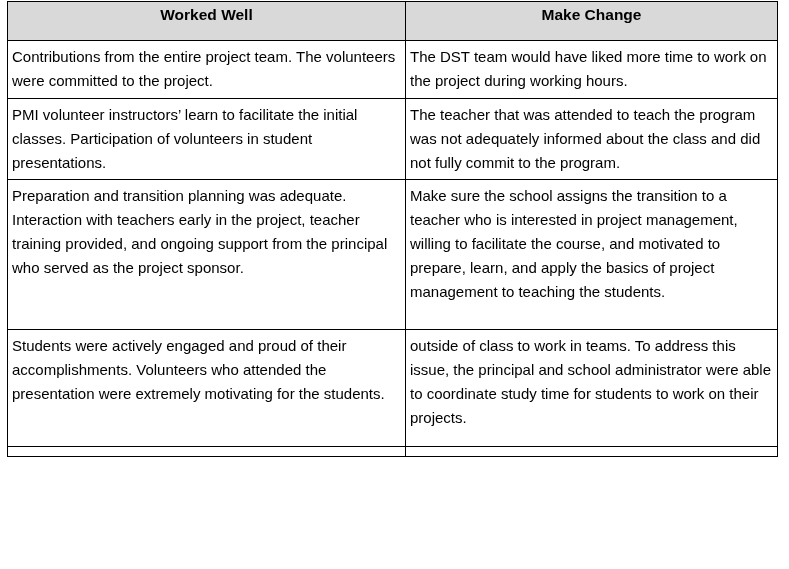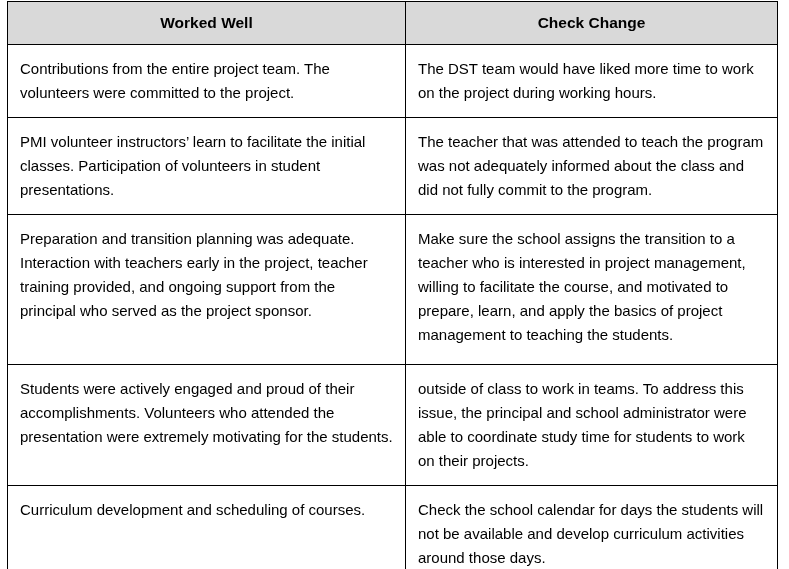--- a/index.html
+++ b/index.html
@@ -32,21 +32,21 @@
     width: 770px;
     background: #ffffff;
   }
   table.lessons col.c1 { width: 398px; }
   table.lessons col.c2 { width: 372px; }
 
   table.lessons th,
   table.lessons td {
     border: 1.6px solid #000000;
     vertical-align: top;
-    padding: 12px;
+    padding: 4px;
   }
   thead th {
     background: #d9d9d9;
     text-align: center;
     font-size: 15.5px;
     font-weight: bold;
     line-height: 18px;
     height: 39px;
     padding: 10px 6px 9px 6px;
     box-sizing: border-box;
@@ -84,21 +84,21 @@
       <colgroup>
         <col class="c1">
         <col class="c2">
       </colgroup>
       <thead>
         <tr>
           <th>
             <span class="hdr-text">Worked Well</span>
           </th>
           <th>
-            <span class="hdr-text">Check Change</span>
+            <span class="hdr-text">Make Change</span>
           </th>
         </tr>
       </thead>
       <tbody>
         <tr class="r1">
           <td>
             <span class="cell-text">Contributions from the entire project team. The volunteers were committed to the project.</span>
           </td>
           <td>
             <span class="cell-text">The DST team would have liked more time to work on the project during working hours.</span>
@@ -121,28 +121,20 @@
           </td>
         </tr>
         <tr class="r5">
           <td>
             <span class="cell-text">Students were actively engaged and proud of their accomplishments. Volunteers who attended the presentation were extremely motivating for the students.</span>
           </td>
           <td>
             <span class="cell-text">outside of class to work in teams. To address this issue, the principal and school administrator were able to coordinate study time for students to work on their projects.</span>
           </td>
         </tr>
-        <tr class="r7">
-          <td>
-            <span class="cell-text">Curriculum development and scheduling of courses.</span>
-          </td>
-          <td>
-            <span class="cell-text">Check the school calendar for days the students will not be available and develop curriculum activities around those days.</span>
-          </td>
-        </tr>
         <tr class="r8">
           <td>
             
           </td>
           <td>
             
           </td>
         </tr>
       </tbody>
     </table>

